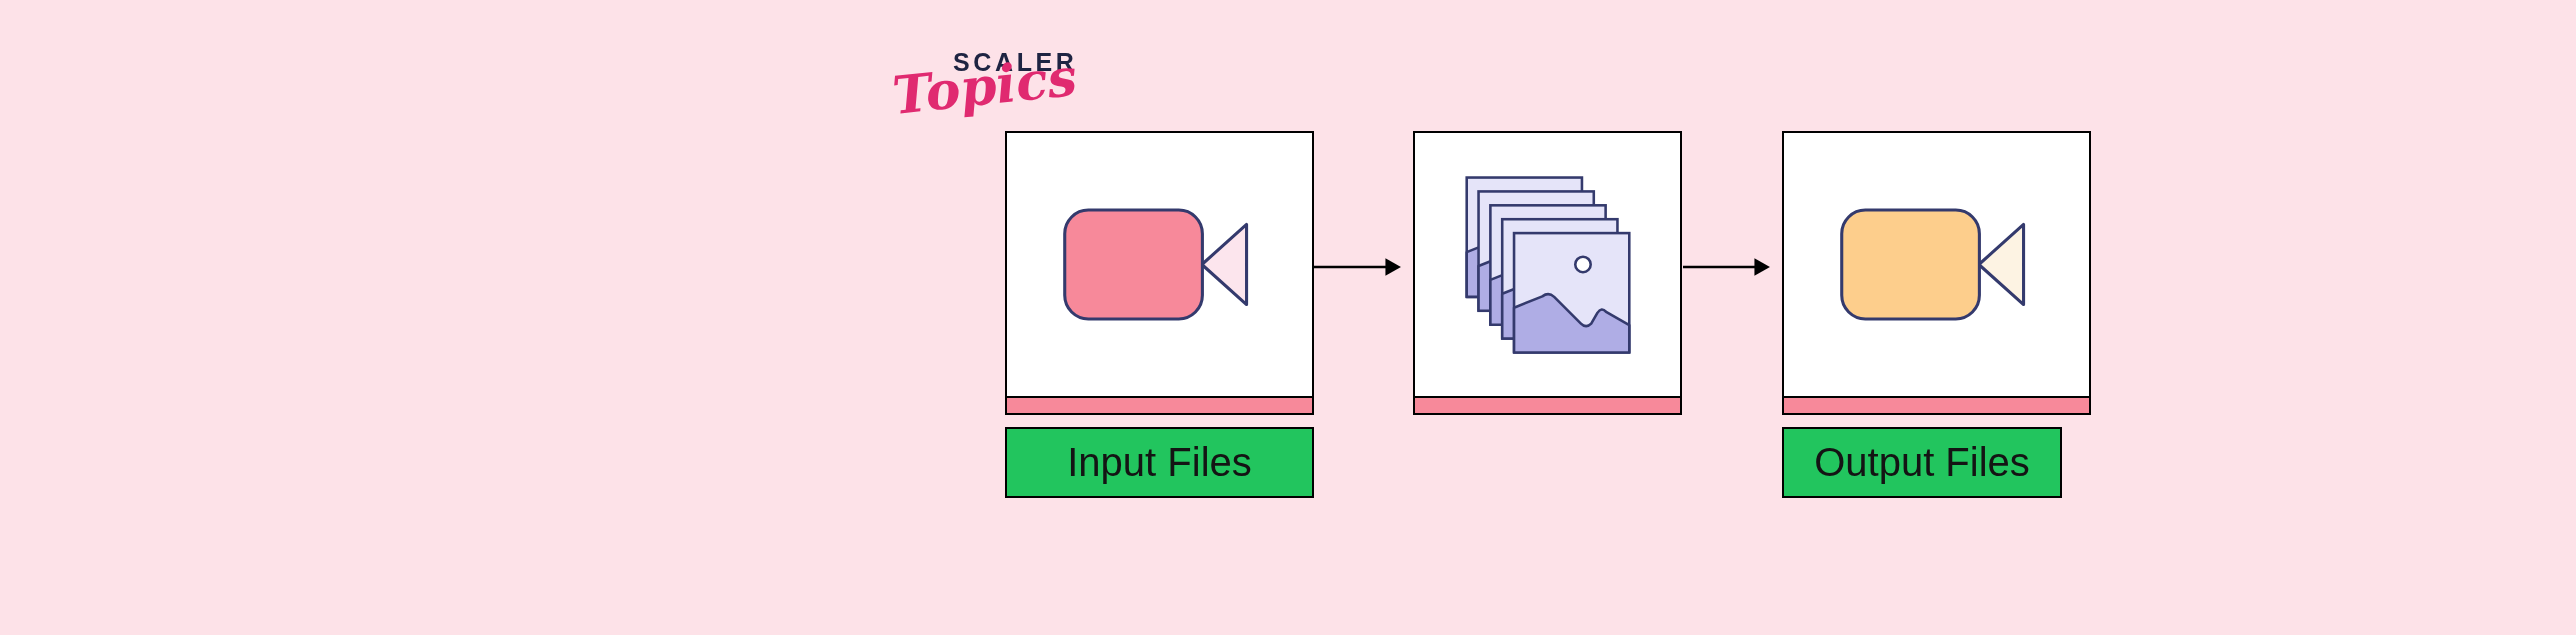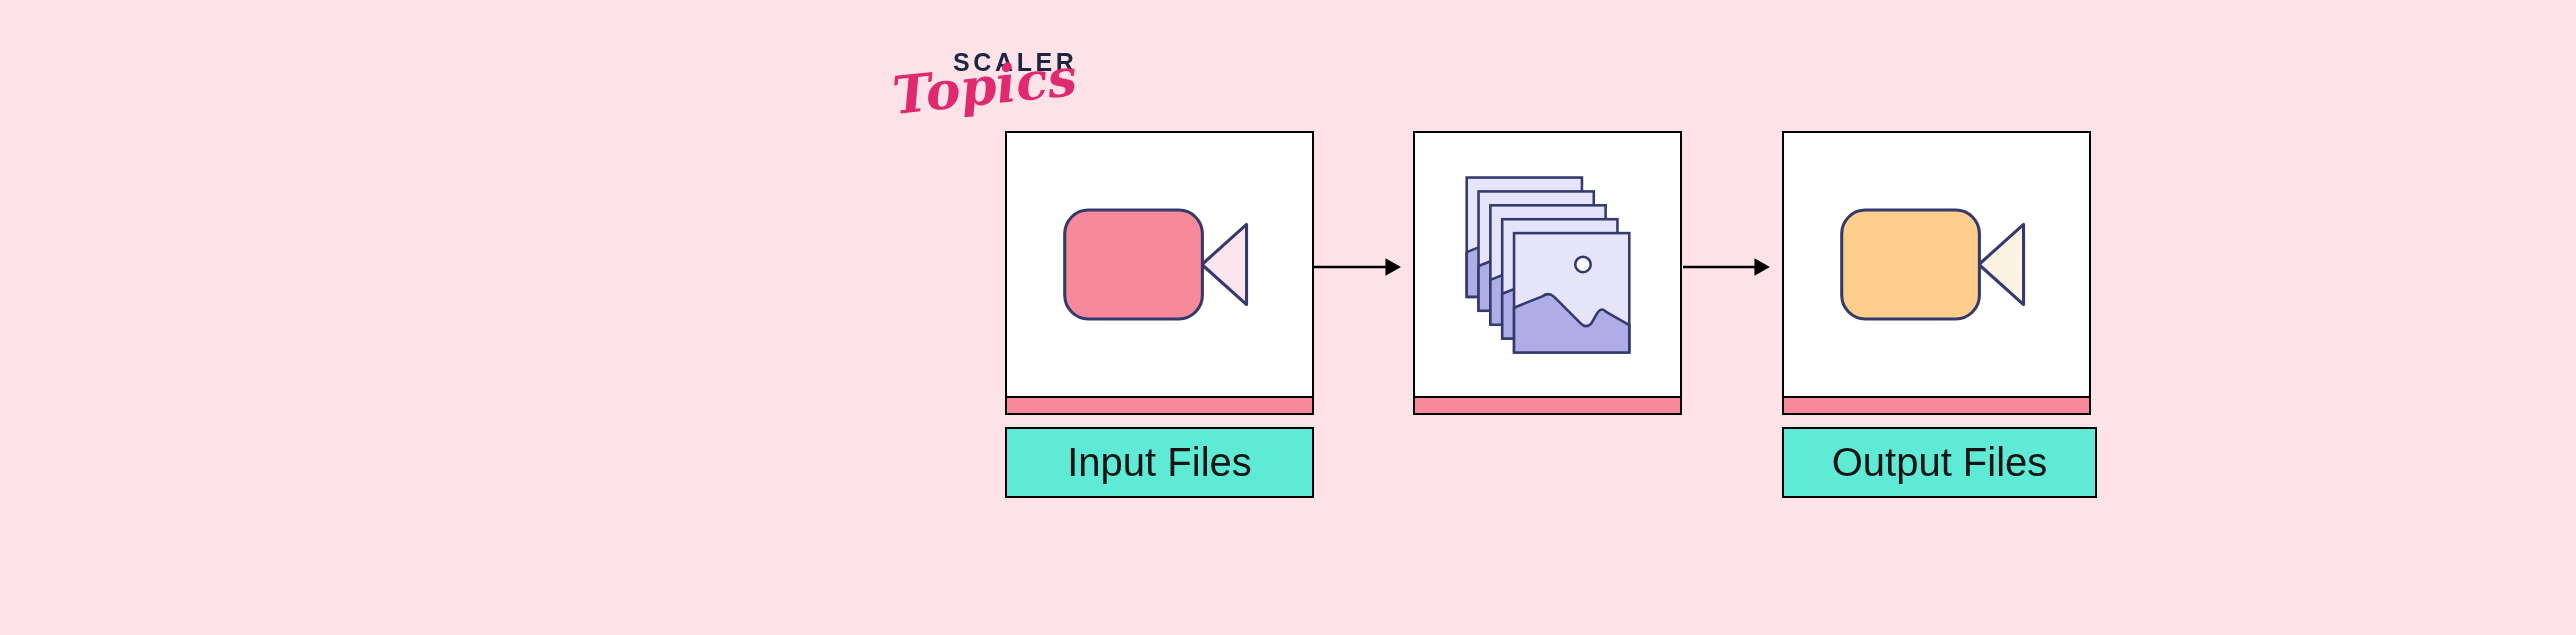--- a/index.html
+++ b/index.html
@@ -34,27 +34,27 @@
   .node-input{left:1005px;width:309px;}
   .node-frames{left:1413px;width:269px;}
   .node-output{left:1782px;width:309px;}
   .icon-area{flex:1;display:flex;align-items:center;justify-content:center;}
   .strip{
     height:17px;border-top:2.6px solid #000;box-sizing:border-box;
   }
   
   .label-box{
     position:absolute;top:427px;height:71px;
-    background:#5eead4;border:2.6px solid #000;
+    background:#22c55e;border:2.6px solid #000;
     box-sizing:border-box;
     display:flex;align-items:center;justify-content:center;
     font-size:40px;
   }
   .label-input{left:1005px;width:309px;}
-  .label-output{left:1782px;width:315px;}
+  .label-output{left:1782px;width:280px;}
   
   .arrow{position:absolute;top:255px;width:88px;height:24px;}
   .arrow-1{left:1314px;}
   .arrow-2{left:1683px;}
 </style>
 </head>
 <body>
 
 <div class="canvas" style="background-color: rgb(253, 226, 232);">
 

